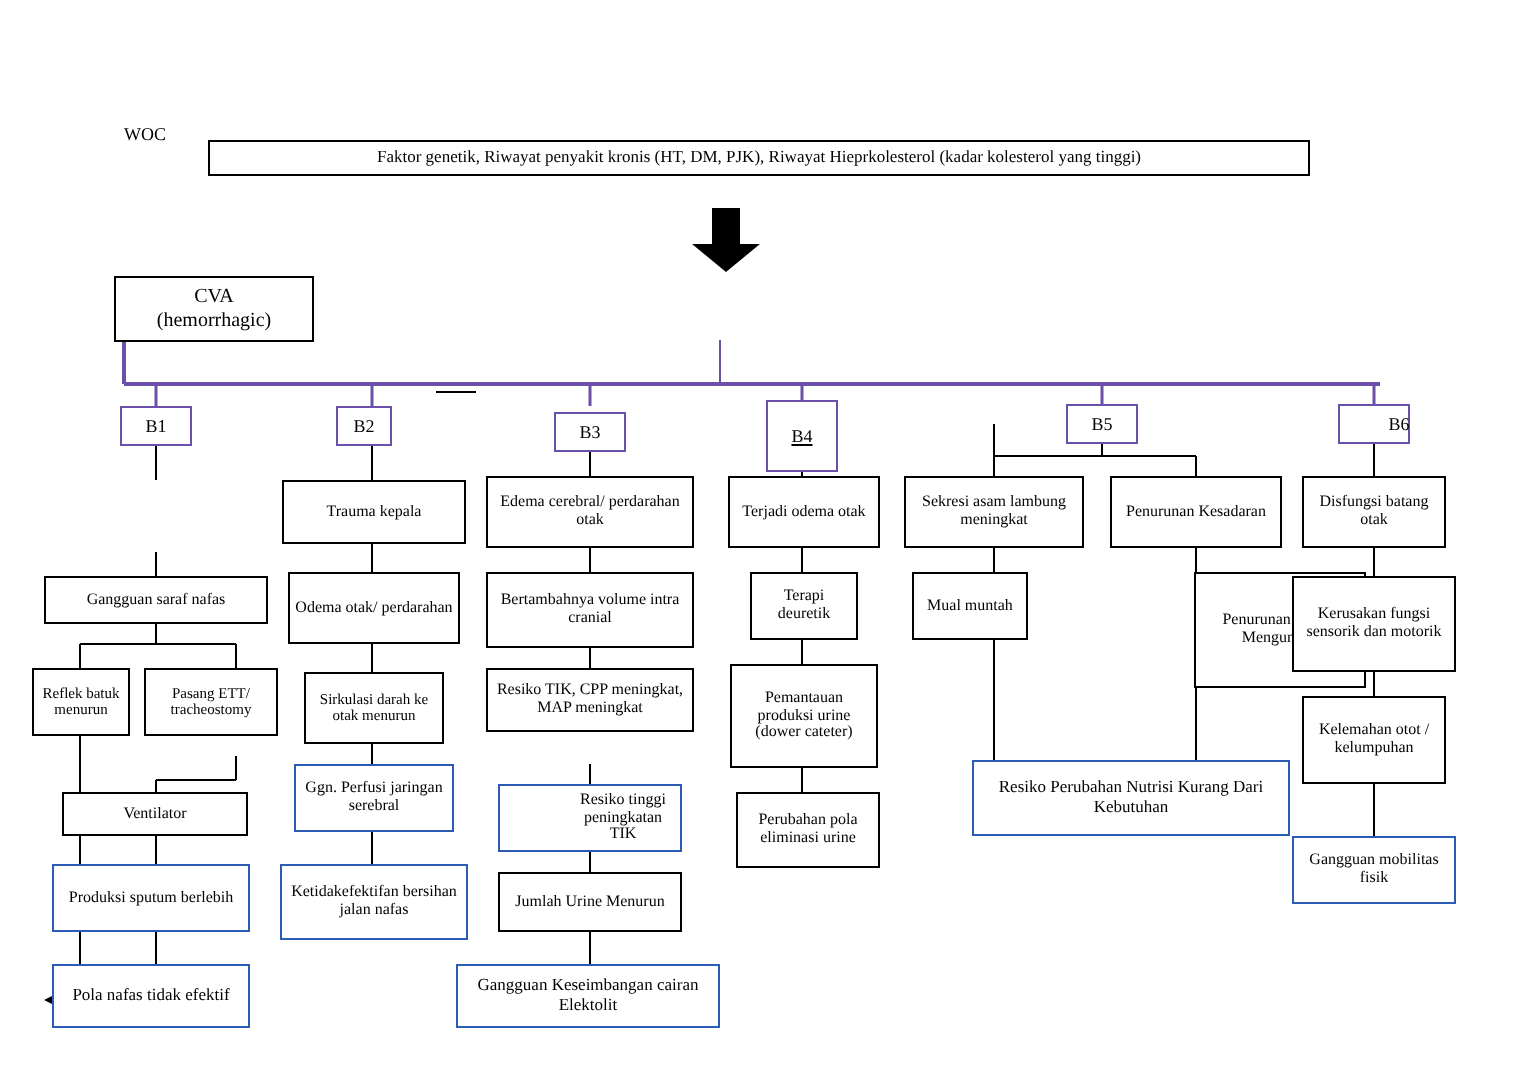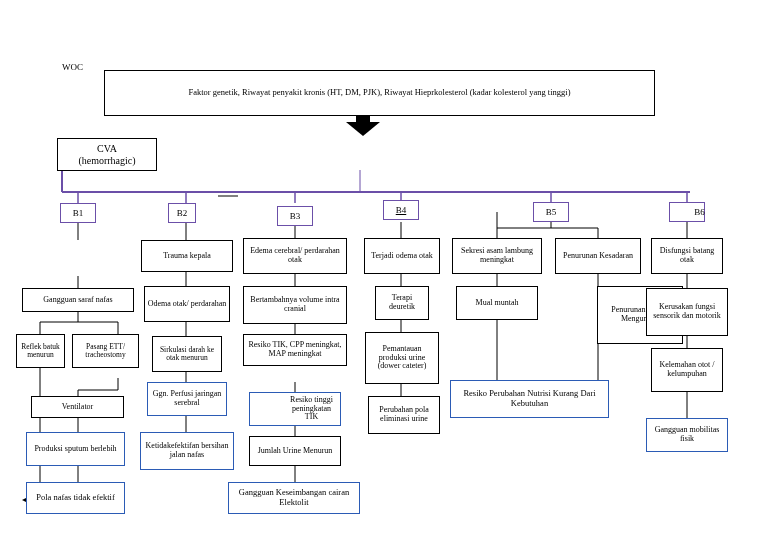--- a/index.html
+++ b/index.html
@@ -123,31 +123,31 @@
     <polygon points="493,382 501,382 497,390" fill="#000000"></polygon>
     <line x1="598" y1="344" x2="598" y2="382" stroke="#000000" stroke-width="1"></line>
     <polygon points="594,382 602,382 598,390" fill="#000000"></polygon>
 
     <line x1="687" y1="222" x2="687" y2="238" stroke="#000000" stroke-width="1"></line>
     <line x1="687" y1="274" x2="687" y2="288" stroke="#000000" stroke-width="1"></line>
     <line x1="687" y1="336" x2="687" y2="348" stroke="#000000" stroke-width="1"></line>
     <line x1="687" y1="392" x2="687" y2="418" stroke="#000000" stroke-width="1"></line>
   </svg>
 
-  <div class="node" style="left:104px; top:70px; width:551px; height:46px; font-size:8.5px;">Faktor genetik, Riwayat penyakit kronis (HT, DM, PJK), Riwayat Hieprkolesterol (kadar kolesterol yang tinggi)</div>
+  <div class="node" style="left:104px; top:70px; width:551px; height:18px; font-size:8.5px;">Faktor genetik, Riwayat penyakit kronis (HT, DM, PJK), Riwayat Hieprkolesterol (kadar kolesterol yang tinggi)</div>
 
   <div class="node" style="left:57px; top:138px; width:100px; height:33px; font-size:10px; flex-direction:column;">
     <span>CVA</span>
     <span>(hemorrhagic)</span>
   </div>
 
   <div class="node purple" style="left:60px; top:203px; width:36px; height:20px; font-size:9px;font-family:Liberation Serif, serif;">B1</div>
   <div class="node purple" style="left:168px; top:203px; width:28px; height:20px; font-size:9px;">B2</div>
   <div class="node purple" style="left:277px; top:206px; width:36px; height:20px; font-size:9px;">B3</div>
-  <div class="node purple" style="left:383px; top:200px; width:36px; height:20px; font-size:9px;text-decoration:underline;">B4</div>
+  <div class="node purple" style="left:383px; top:200px; width:36px; height:36px; font-size:9px;text-decoration:underline;">B4</div>
   <div class="node purple" style="left:533px; top:202px; width:36px; height:20px; font-size:9px;">B5</div>
   <div class="node purple" style="left:669px; top:202px; width:36px; height:20px; font-size:9px;padding-left:27px;">B6</div>
 
   <div class="node" style="left:22px; top:288px; width:112px; height:24px; font-size:8px;">Gangguan saraf nafas</div>
   <div class="node" style="left:16px; top:334px; width:49px; height:34px; font-size:7.5px;">Reflek batuk menurun</div>
   <div class="node" style="left:72px; top:334px; width:67px; height:34px; font-size:7.5px;">Pasang ETT/ tracheostomy</div>
   <div class="node" style="left:31px; top:396px; width:93px; height:22px; font-size:8px;">Ventilator</div>
   <div class="node blue" style="left:26px; top:432px; width:99px; height:34px; font-size:8px;">Produksi sputum berlebih</div>
   <div class="node blue" style="left:26px; top:482px; width:99px; height:32px; font-size:8.5px;">Pola nafas tidak efektif</div>
 
@@ -163,23 +163,23 @@
   <div class="node blue" style="left:249px; top:392px; width:92px; height:34px; font-size:8px;padding-left:35px;">Resiko tinggi peningkatan TIK</div>
   <div class="node" style="left:249px; top:436px; width:92px; height:30px; font-size:8px;">Jumlah Urine Menurun</div>
   <div class="node blue" style="left:228px; top:482px; width:132px; height:32px; font-size:8.5px;">Gangguan Keseimbangan cairan Elektolit</div>
 
   <div class="node" style="left:364px; top:238px; width:76px; height:36px; font-size:8px;">Terjadi odema otak</div>
   <div class="node" style="left:375px; top:286px; width:54px; height:34px; font-size:8px;">Terapi deuretik</div>
   <div class="node" style="left:365px; top:332px; width:74px; height:52px; font-size:8px;">Pemantauan produksi urine (dower cateter)</div>
   <div class="node" style="left:368px; top:396px; width:72px; height:38px; font-size:8px;">Perubahan pola eliminasi urine</div>
 
   <div class="node" style="left:452px; top:238px; width:90px; height:36px; font-size:8px;">Sekresi asam lambung meningkat</div>
-  <div class="node" style="left:456px; top:286px; width:82px; height:34px; font-size:8px;">Mual muntah</div>
+  <div class="node" style="left:456px; top:286px; width:58px; height:34px; font-size:8px;">Mual muntah</div>
   <div class="node" style="left:555px; top:238px; width:86px; height:36px; font-size:8px;">Penurunan Kesadaran</div>
   <div class="node" style="left:555px; top:286px; width:86px; height:58px; font-size:8px;margin-left:42px;">Penurunan Reflek Mengunyah</div>
-  <div class="node blue" style="left:450px; top:380px; width:159px; height:38px; font-size:8.5px;">Resiko Perubahan Nutrisi Kurang Dari Kebutuhan</div>
+  <div class="node blue" style="left:486px; top:380px; width:159px; height:38px; font-size:8.5px;">Resiko Perubahan Nutrisi Kurang Dari Kebutuhan</div>
 
   <div class="node" style="left:651px; top:238px; width:72px; height:36px; font-size:8px;">Disfungsi batang otak</div>
   <div class="node" style="left:646px; top:288px; width:82px; height:48px; font-size:8px;">Kerusakan fungsi sensorik dan motorik</div>
   <div class="node" style="left:651px; top:348px; width:72px; height:44px; font-size:8px;">Kelemahan otot / kelumpuhan</div>
   <div class="node blue" style="left:646px; top:418px; width:82px; height:34px; font-size:8px;">Gangguan mobilitas fisik</div>
 
 </div>
 
 </body></html>

